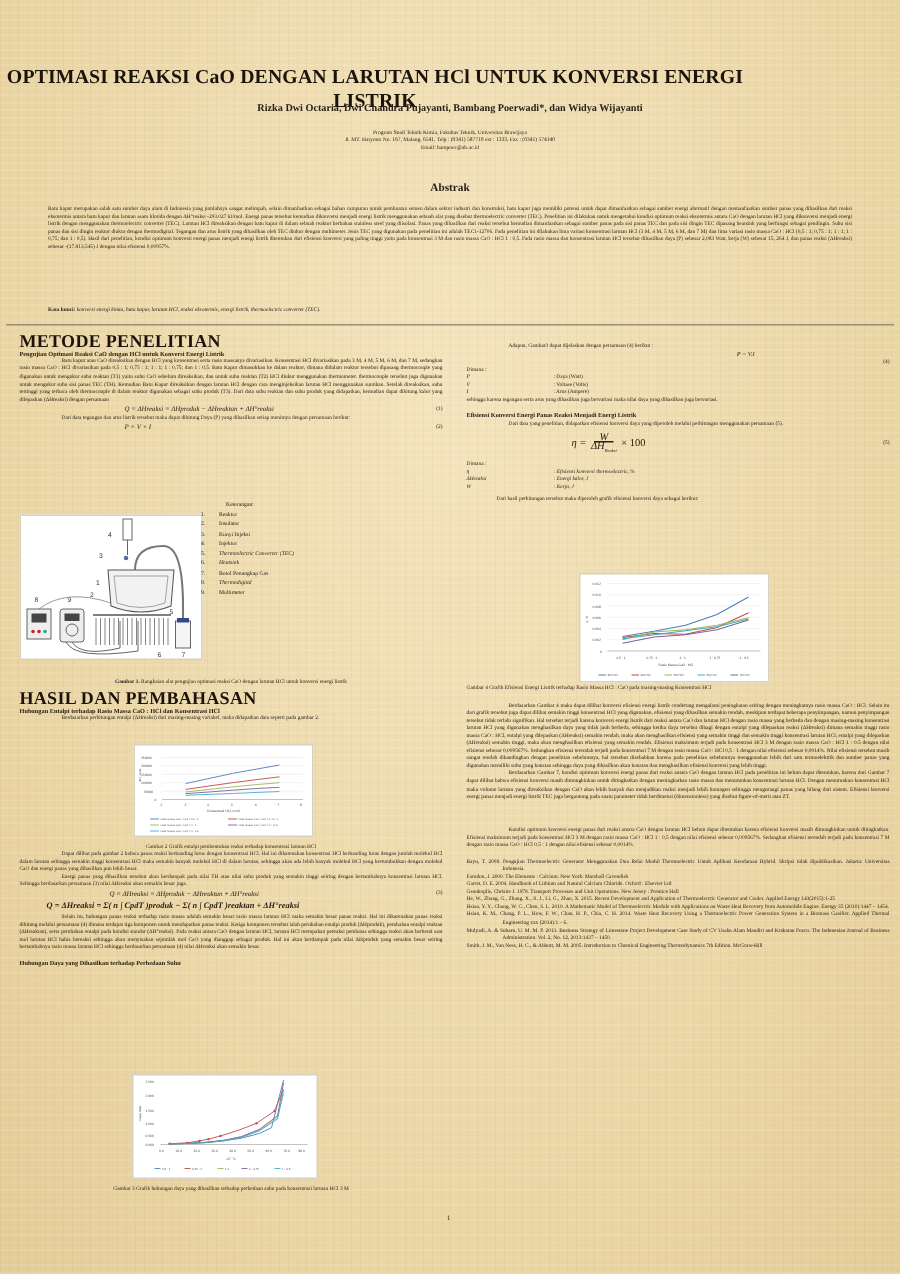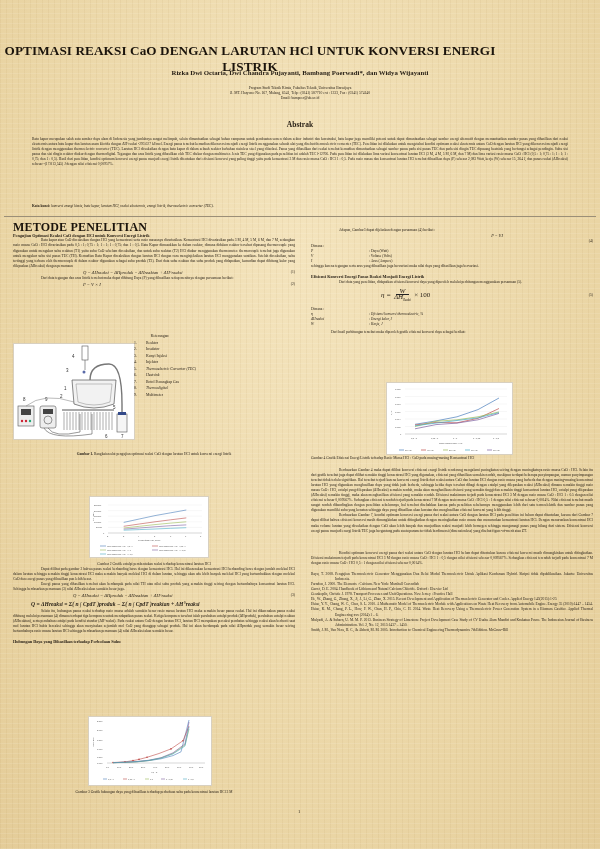--- a/index.html
+++ b/index.html
@@ -145,20 +145,25 @@
       <div><span class="n">6.</span><span class="it">Heatsink</span></div>
       <div><span class="n">7.</span><span>Botol Penangkap Gas</span></div>
       <div><span class="n">8.</span><span class="it">Thermodigital</span></div>
       <div><span class="n">9.</span><span>Multimeter</span></div>
     </div>
   </div>
   <div class="caption" style="position:absolute; top:452px; left:13px; width:282px;">
     <b>Gambar 1.</b><span> Rangkaian alat pengujian optimasi reaksi CaO dengan larutan HCl untuk konversi energi listrik</span>
   </div>
 
+  <div class="col col-left" style="top:460px;">
+    <div class="h1">HASIL DAN PEMBAHASAN</div>
+    <div class="h2">Hubungan Entalpi terhadap Rasio Massa CaO : HCl dan Konsentrasi HCl</div>
+    <div class="p">Berdasarkan perhitungan entalpi (ΔHreaksi) dari masing-masing variabel, maka didapatkan data seperti pada gambar 2.</div>
+  </div>
 
   <div class="figure" style="position:absolute; top:496px; left:89px; width:120px; height:62px;">
     <svg width="118" height="60" viewBox="0 0 118 60">
       <g stroke="#e3e3e3" stroke-width="0.3">
         <line x1="18" y1="8" x2="112" y2="8"></line>
           <line x1="18" y1="13.6" x2="112" y2="13.6"></line>
           <line x1="18" y1="19.2" x2="112" y2="19.2"></line>
         <line x1="18" y1="24.8" x2="112" y2="24.8"></line>
           <line x1="18" y1="30.4" x2="112" y2="30.4"></line>
       </g>

